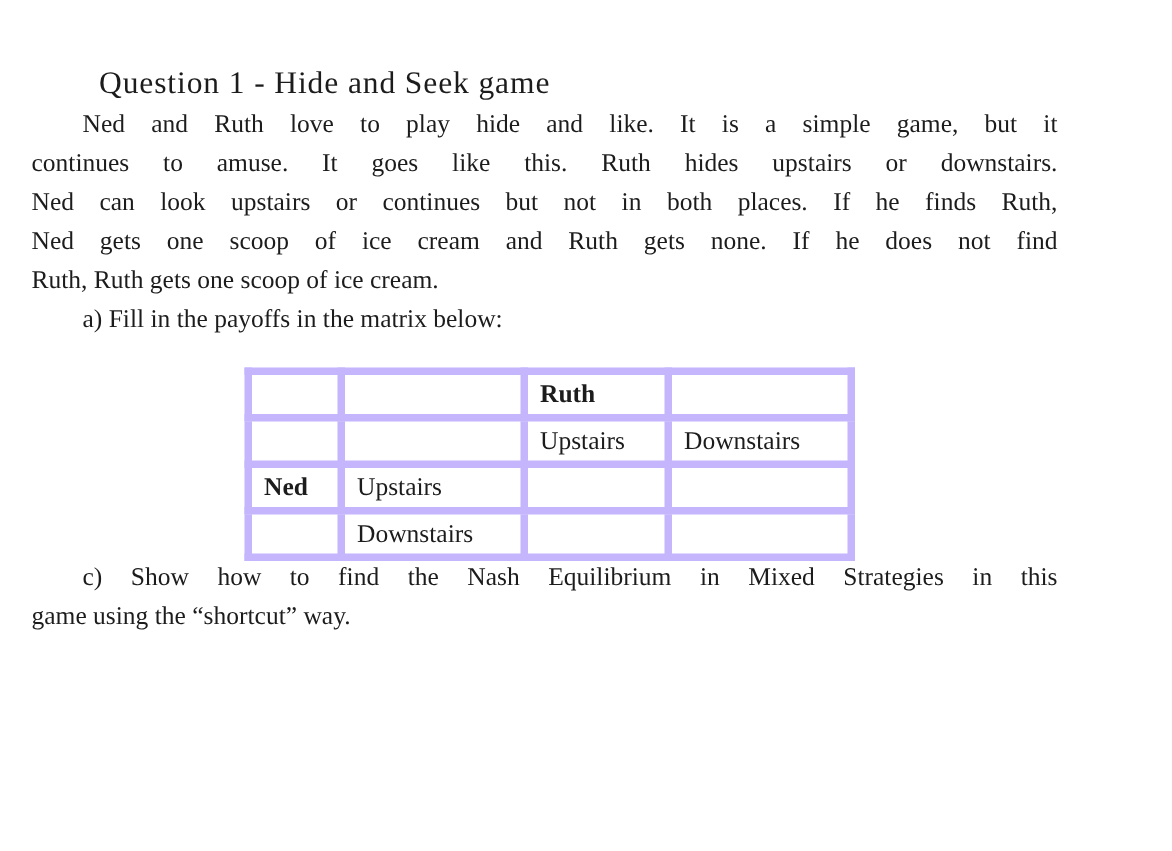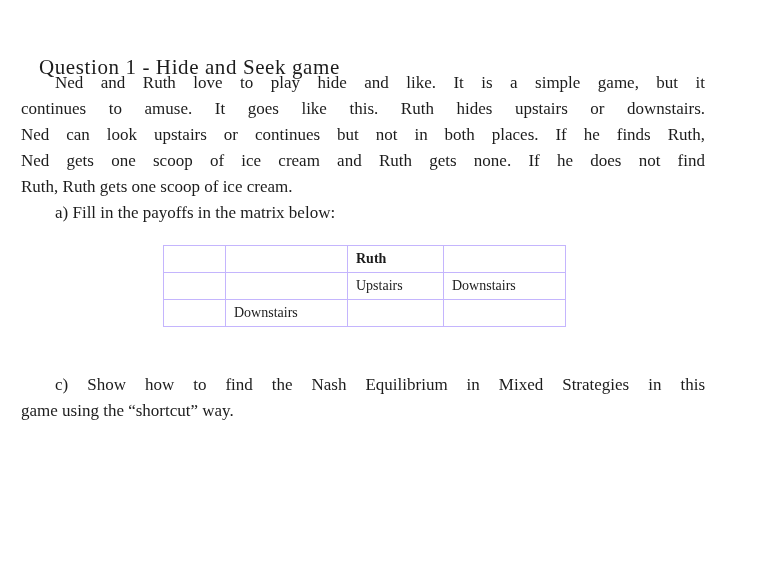--- a/index.html
+++ b/index.html
@@ -8,30 +8,29 @@
     height: 567px;
     position: relative;
     background: #ffffff;
     font-family: "Liberation Serif", "DejaVu Serif", serif;
     color: #1c1c1c;
     overflow: hidden;
   }
   .abs { position: absolute; }
 
   .title {
-    left: 5px;
+    left: 32px;
     top: 42px;
     width: 684px;
     box-sizing: border-box;
     padding-left: 34px;
     font-size: 21px;
     line-height: 26px;
     letter-spacing: 0.6px;
     white-space: nowrap;
-    margin-top: 12px;
   }
 
   .textblock {
     left: 21px;
     width: 684px;
   }
   .line {
     font-size: 17px;
     line-height: 26px;
     text-align: justify;
@@ -46,24 +45,24 @@
   #bc-block { top: 372px; }
 
   table.matrix {
     position: absolute;
     left: 163px;
     top: 245px;
     border-collapse: collapse;
     table-layout: fixed;
   }
   table.matrix td {
-    border: 1px solid #c4b5fd;
+    border: 5px solid #c4b5fd;
     height: 26px;
     padding: 0 0 0 8px;
-    font-size: 14px;
+    font-size: 17px;
     line-height: 26px;
     vertical-align: middle;
     overflow: hidden;
     white-space: nowrap;
   }
   td.bold { font-weight: bold; }
 </style>
 </head>
 <body>
 
@@ -93,20 +92,26 @@
       <td class="bold">Ruth</td>
       <td></td>
     </tr>
     <tr>
       <td></td>
       <td></td>
       <td>Upstairs</td>
       <td>Downstairs</td>
     </tr>
     <tr>
+      <td class="bold">Ned</td>
+      <td>Upstairs</td>
+      <td></td>
+      <td></td>
+    </tr>
+    <tr>
       <td></td>
       <td>Downstairs</td>
       <td></td>
       <td></td>
     </tr>
   </tbody>
 </table>
 
 <div class="abs textblock" id="bc-block">
   <div class="line jl indent">c) Show how to find the Nash Equilibrium in Mixed Strategies in this</div>

